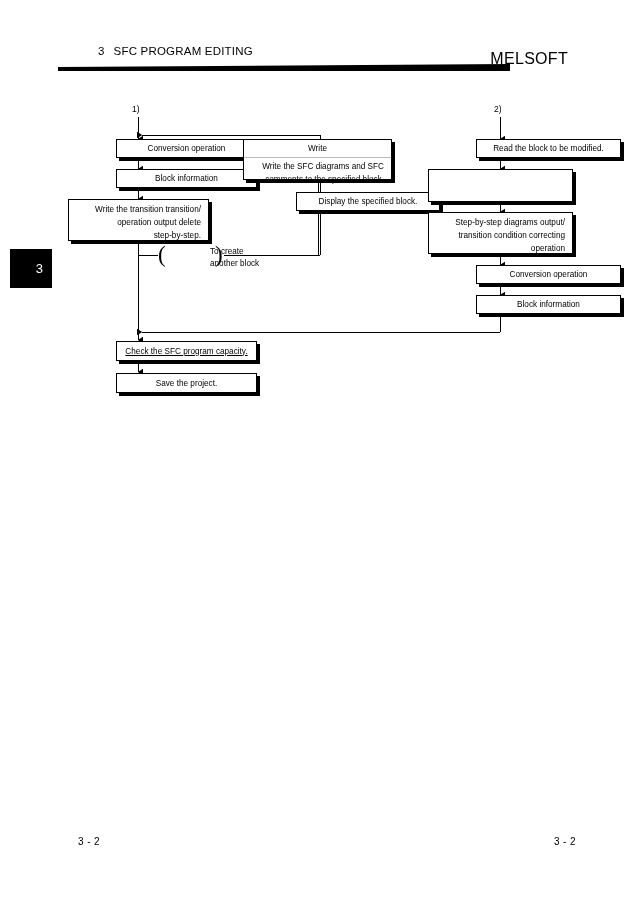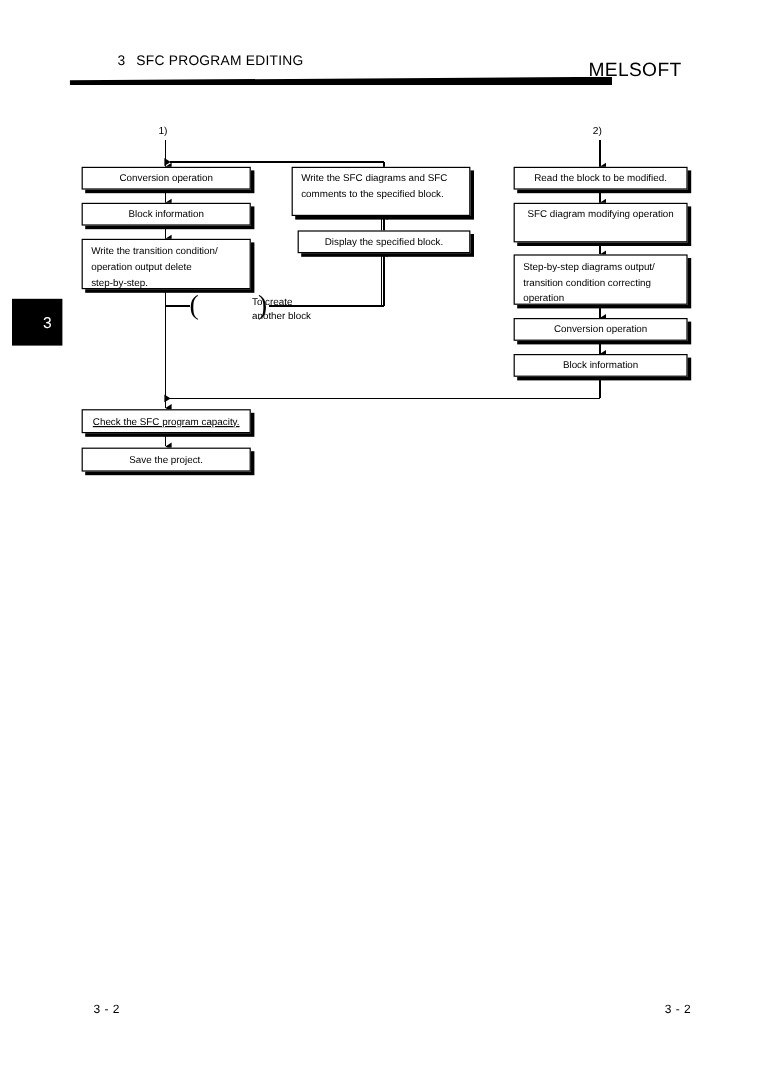--- a/index.html
+++ b/index.html
@@ -84,27 +84,28 @@
   }
   .fbox .cap {
     text-align: center;
     padding: 2px 3px;
   }
   .fbox .divider {
     border-bottom: 1px solid #b9b9b9;
   }
   .fbox .body {
     padding: 2px 7px 3px 7px;
-    text-align: left;
+    text-align: right;
   }
   .fbox .body.ctr { text-align: center; }
   .fbox.single {
     display: flex;
     align-items: center;
     justify-content: center;
+    margin-left: 48px;
   }
   .fbox.single .body { padding: 0 6px; width: 100%; }
 
   
   .loop-label {
     position: absolute;
     font-size: 8.2px;
     line-height: 12px;
     text-align: left;
     white-space: nowrap;
@@ -204,21 +205,21 @@
 <div class="fbox single" style="left:68px; top:139px; width:141px; height:19px;">
   <div class="body ctr">Conversion operation</div>
 </div>
 
 <div class="fbox single" style="left:68px; top:169px; width:141px; height:19px;">
   <div class="body ctr">Block information</div>
 </div>
 
 <div class="fbox" style="left:68px; top:199px; width:141px; height:42px;">
   <div class="body" style="padding-top:3px;">
-    <div>Write the transition condition/</div>
+    <div>Write the transition transition/</div>
     <div>operation output delete</div>
     <div>step-by-step.</div>
   </div>
 </div>
 
 <div class="paren" style="left:158px; top:243px;">(</div>
 <div class="loop-label" style="left:170px; top:246px;">
   <div>To create</div>
   <div>another block</div>
 </div>
@@ -226,36 +227,36 @@
 
 <div class="fbox single" style="left:68px; top:341px; width:141px; height:20px;text-decoration:underline;">
   <div class="body ctr">Check the SFC program capacity.</div>
 </div>
 
 <div class="fbox single" style="left:68px; top:373px; width:141px; height:20px;">
   <div class="body ctr">Save the project.</div>
 </div>
 
 <div class="fbox" style="left:243px; top:139px; width:149px; height:41px;">
+  <div class="cap divider">Write</div>
   <div class="body">
     <div>Write the SFC diagrams and SFC</div>
     <div>comments to the specified block.</div>
   </div>
 </div>
 
 <div class="fbox single" style="left:248px; top:192px; width:144px; height:19px;">
   <div class="body ctr">Display the specified block.</div>
 </div>
 
 <div class="fbox single" style="left:428px; top:139px; width:145px; height:19px;">
   <div class="body ctr">Read the block to be modified.</div>
 </div>
 
 <div class="fbox" style="left:428px; top:169px; width:145px; height:33px;">
-  <div class="body ctr">SFC diagram modifying operation</div>
 </div>
 
 <div class="fbox" style="left:428px; top:212px; width:145px; height:42px;">
   <div class="body" style="padding-top:3px;">
     <div>Step-by-step diagrams output/</div>
     <div>transition condition correcting</div>
     <div>operation</div>
   </div>
 </div>
 

